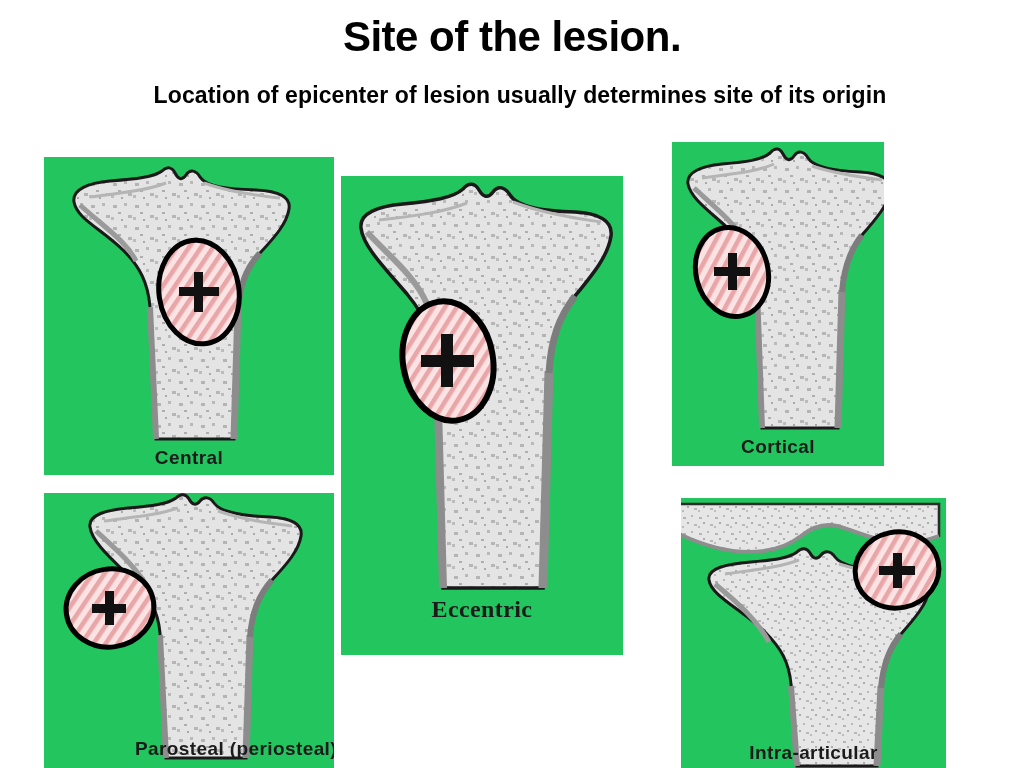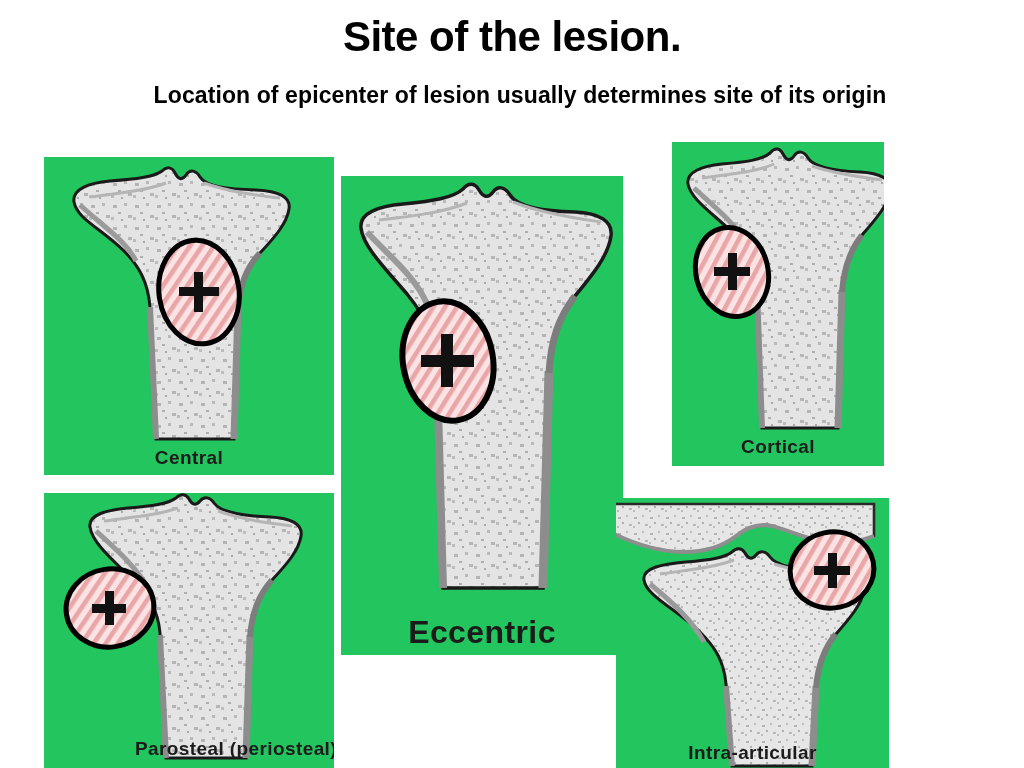--- a/index.html
+++ b/index.html
@@ -68,24 +68,24 @@
     position: absolute;
     left: 0;
     top: 0;
   }
 
   
   #panel-central       { left: 44px;  top: 157px; width: 290px; height: 318px; }
   #panel-eccentric     { left: 341px; top: 176px; width: 282px; height: 479px; }
   #panel-cortical      { left: 672px; top: 142px; width: 212px; height: 324px; }
   #panel-parosteal     { left: 44px;  top: 493px; width: 290px; height: 275px; }
-  #panel-intraarticular{ left: 616px; top: 498px; width: 265px; height: 270px; padding-left: 8px; }
+  #panel-intraarticular{ left: 681px; top: 498px; width: 265px; height: 270px; }
 
   #cap-central        { bottom: 6px; }
-  #cap-eccentric      { bottom: 4px; font-size: 32px; }
+  #cap-eccentric      { bottom: 32px; font-size: 24px; font-family: Liberation Serif, serif; }
   #cap-cortical       { bottom: 8px; }
   #cap-parosteal      { bottom: 8px; margin-left: 47px; }
   #cap-intraarticular { bottom: 4px; }
 </style>
 </head>
 <body>
 
 <svg width="0" height="0" style="position:absolute">
   <defs>
     <pattern id="speckle" width="22" height="22" patternUnits="userSpaceOnUse">

